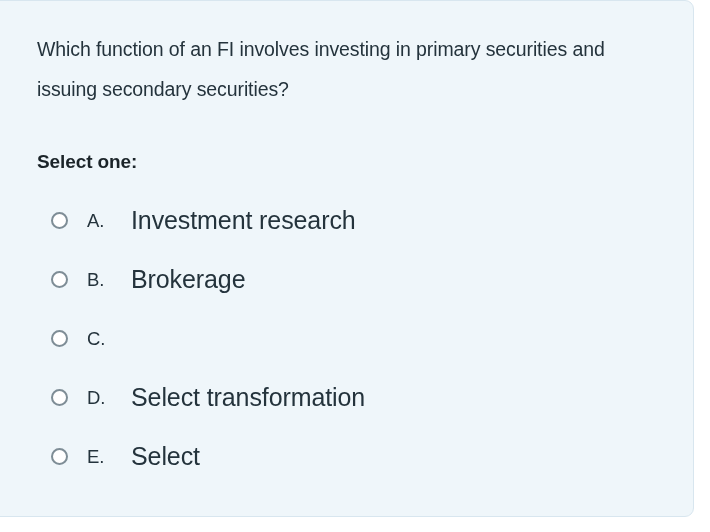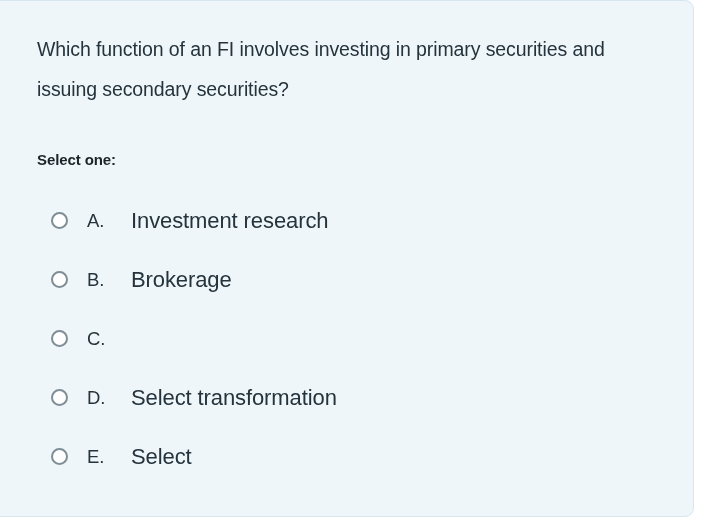--- a/index.html
+++ b/index.html
@@ -40,21 +40,21 @@
     font-size: 19.5px;
     line-height: 40px;
     color: #24333c;
     letter-spacing: -0.1px;
   }
 
   #select-one-label {
     position: absolute;
     left: 22px;
     top: 150px;
-    font-size: 15px;
+    font-size: 19px;
     font-weight: bold;
     color: #1b2429;
     letter-spacing: -0.1px;
   }
 
   #options-list {
     position: absolute;
     left: 0;
     top: 190px;
     width: 100%;
@@ -81,21 +81,21 @@
     position: absolute;
     left: 72px;
     font-size: 18.5px;
     color: #24333c;
     letter-spacing: -0.1px;
   }
 
   .option-label {
     position: absolute;
     left: 116px;
-    font-size: 22px;
+    font-size: 25px;
     color: #24333c;
     letter-spacing: -0.1px;
   }
 </style>
 </head>
 <body>
 
 <div id="question-card">
   <div id="card-inner">
 

